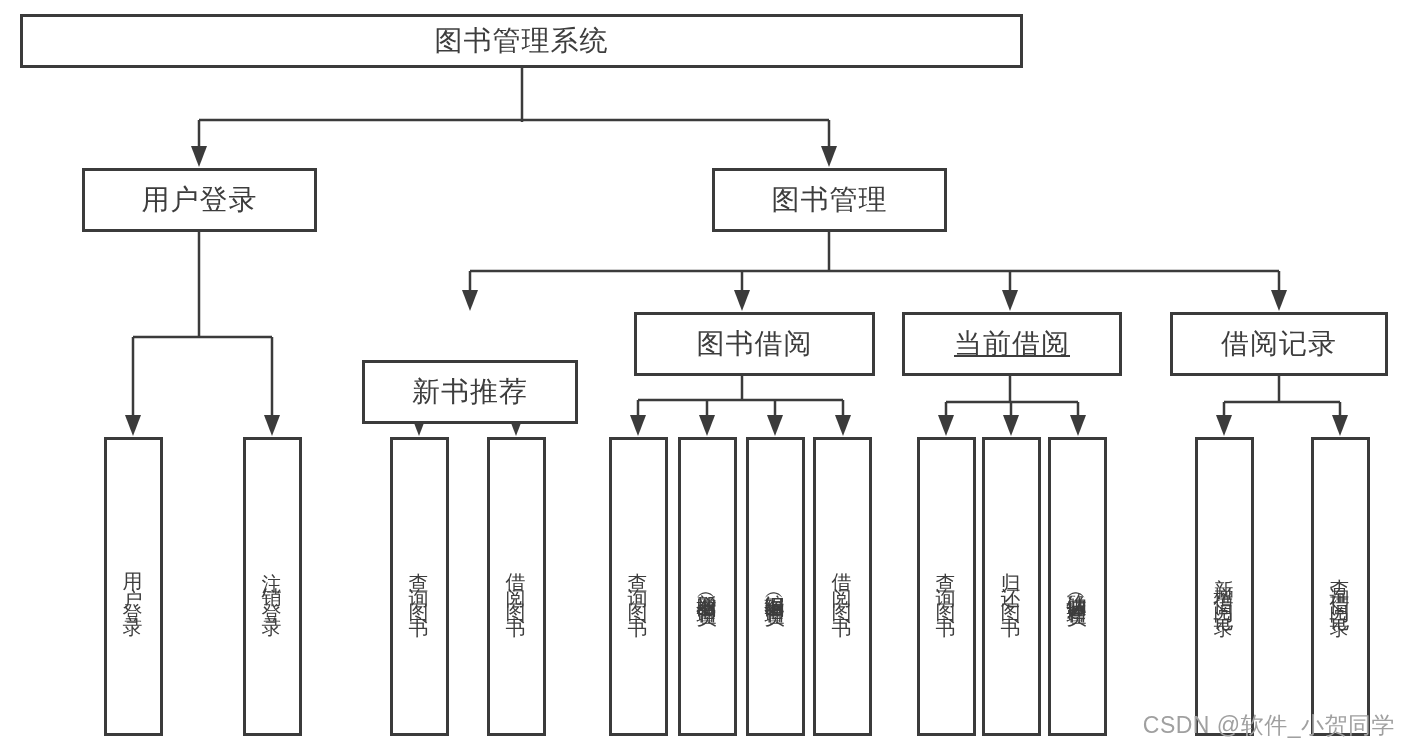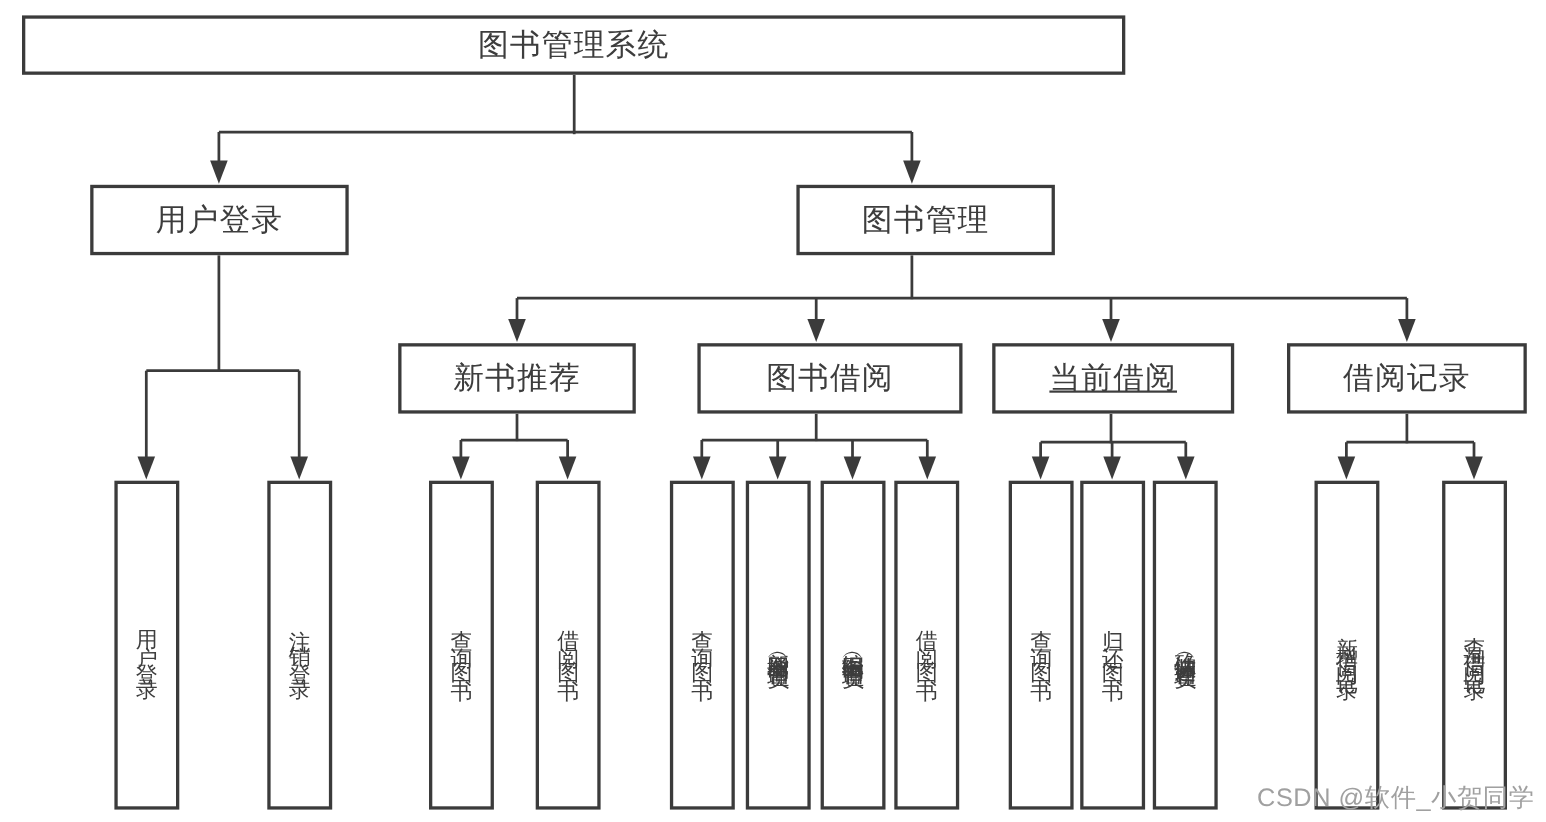--- a/index.html
+++ b/index.html
@@ -110,23 +110,23 @@
       <line x1="1224" y1="402" x2="1224" y2="416"></line>
       <polygon points="1216,415 1232,415 1224,436"></polygon>
       <line x1="1340" y1="402" x2="1340" y2="416"></line>
       <polygon points="1332,415 1348,415 1340,436"></polygon>
     </g>
   </svg>
 
   <div class="node node-root">图书管理系统</div>
 
   <div class="node node-branch" style="left:82px;">用户登录</div>
-  <div class="node node-branch" style="left:712px;margin-left:12px;">图书管理</div>
+  <div class="node node-branch" style="left:712px;">图书管理</div>
 
-  <div class="node node-l3" style="left:362px;  width:216px;">新书推荐</div>
+  <div class="node node-l3" style="left:362px;  width:216px;margin-top:48px;">新书推荐</div>
   <div class="node node-l3" style="left:634px;  width:241px;">图书借阅</div>
   <div class="node node-l3" style="left:902px;  width:220px;text-decoration:underline;">当前借阅</div>
   <div class="node node-l3" style="left:1170px; width:218px;">借阅记录</div>
 
   <div class="node leaf" style="left:104px;">用户登录</div>
   <div class="node leaf" style="left:243px;">注销登录</div>
 
   <div class="node leaf" style="left:390px;">查询图书</div>
   <div class="node leaf" style="left:487px;">借阅图书</div>
 

